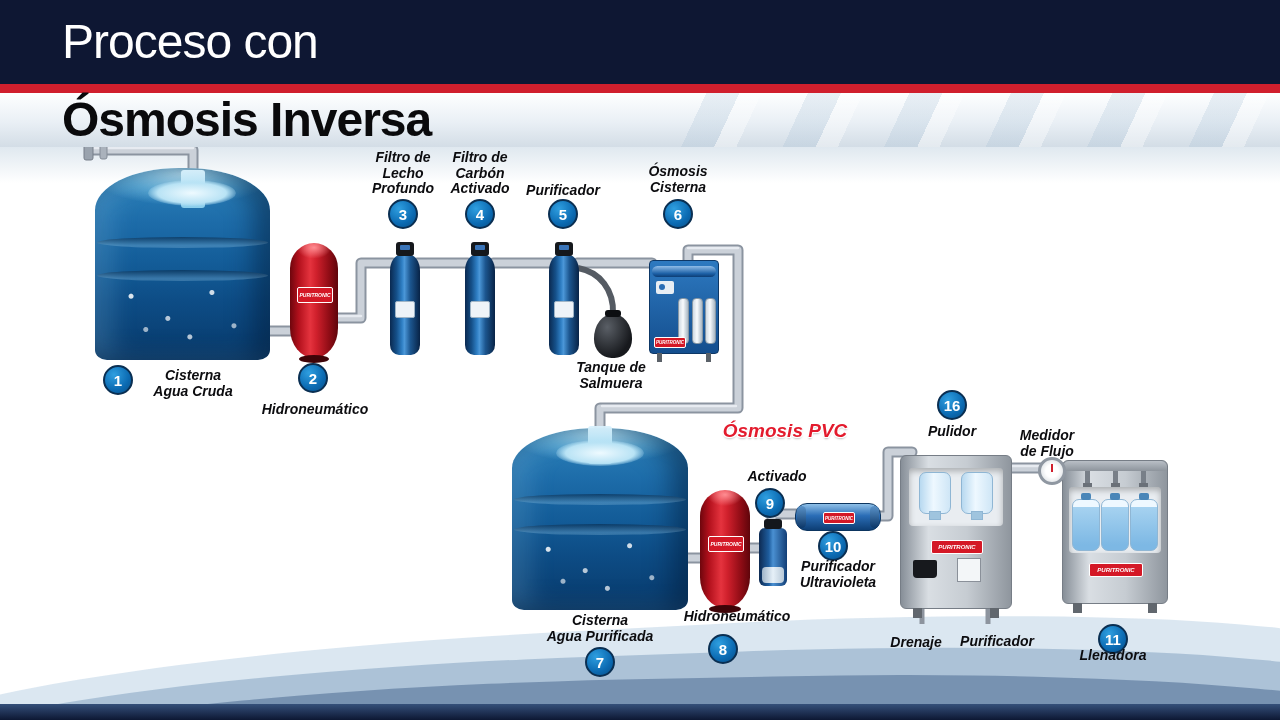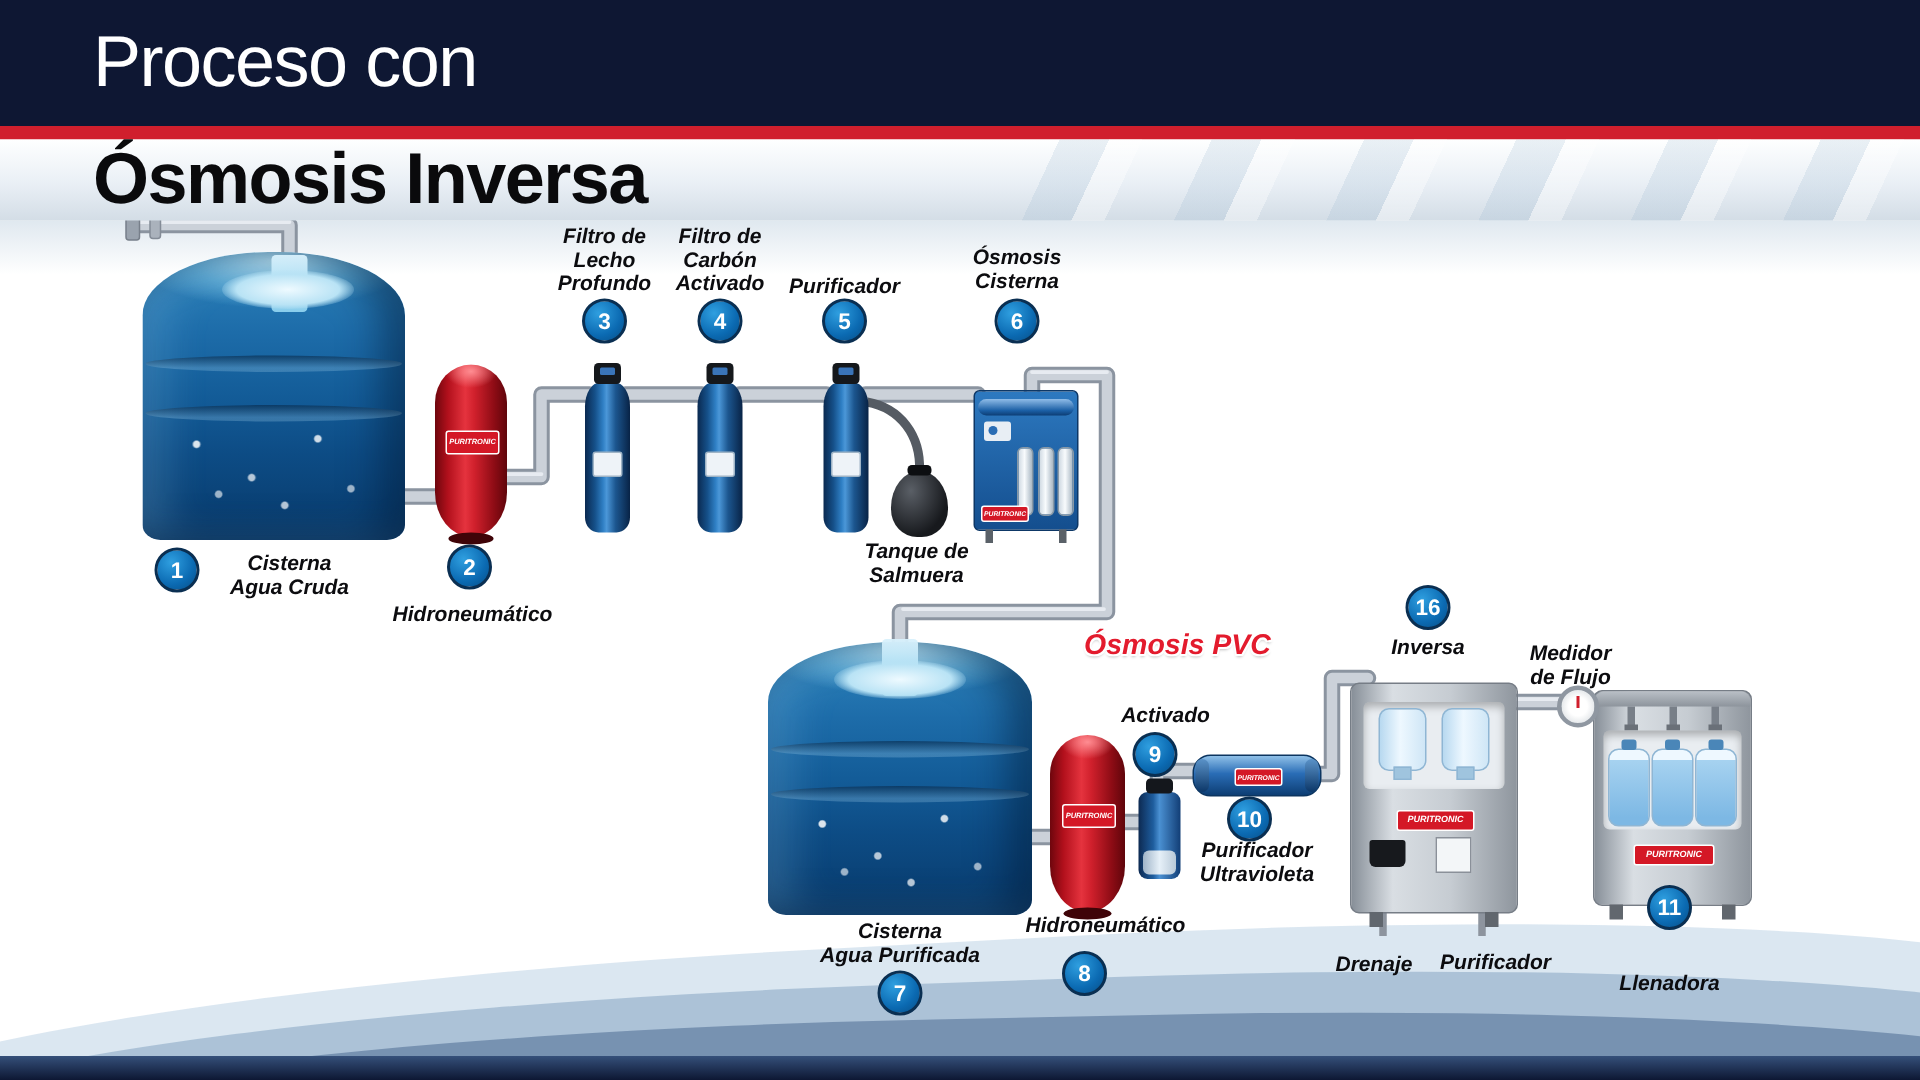--- a/index.html
+++ b/index.html
@@ -294,21 +294,21 @@
   <div class="badge" style="left:103px;top:365px">1</div>
   <div class="badge" style="left:298px;top:363px">2</div>
   <div class="badge" style="left:388px;top:199px">3</div>
   <div class="badge" style="left:465px;top:199px">4</div>
   <div class="badge" style="left:548px;top:199px">5</div>
   <div class="badge" style="left:663px;top:199px">6</div>
   <div class="badge" style="left:585px;top:647px">7</div>
   <div class="badge" style="left:708px;top:634px">8</div>
   <div class="badge" style="left:755px;top:488px">9</div>
   <div class="badge" style="left:818px;top:531px">10</div>
-  <div class="badge" style="left:1098px;top:590px">11</div>
+  <div class="badge" style="left:1098px;top:624px">11</div>
   <div class="badge" style="left:937px;top:390px">16</div>
 
   <div class="lbl" style="left:193px;top:368px">Cisterna
 Agua Cruda</div>
   <div class="lbl" style="left:315px;top:402px">Hidroneumático</div>
   <div class="lbl" style="left:403px;top:150px">Filtro de
 Lecho
 Profundo</div>
   <div class="lbl" style="left:480px;top:150px">Filtro de
 Carbón
@@ -319,21 +319,21 @@
   <div class="lbl" style="left:611px;top:360px">Tanque de
 Salmuera</div>
   <div class="lbl tuberia" style="left:785px;top:420px">Ósmosis PVC</div>
   <div class="lbl" style="left:600px;top:613px">Cisterna
 Agua Purificada</div>
   <div class="lbl" style="left:737px;top:609px">Hidroneumático</div>
   <div class="lbl" style="left:777px;top:469px">Activado</div>
   <div class="lbl" style="left:838px;top:559px">Purificador
 Ultravioleta</div>
   <div class="lbl" style="left:1113px;top:648px">Llenadora</div>
-  <div class="lbl" style="left:952px;top:424px">Inversa</div>
+  <div class="lbl" style="left:952px;top:424px">Pulidor</div>
   <div class="lbl" style="left:1047px;top:428px">Medidor
 de Flujo</div>
   <div class="lbl" style="left:916px;top:635px">Drenaje</div>
   <div class="lbl" style="left:997px;top:634px">Purificador</div>
 
   <div class="band-navy"></div>
   <div class="band-red"></div>
   <div class="band-silver">
     <div class="streak"></div>
   </div>

